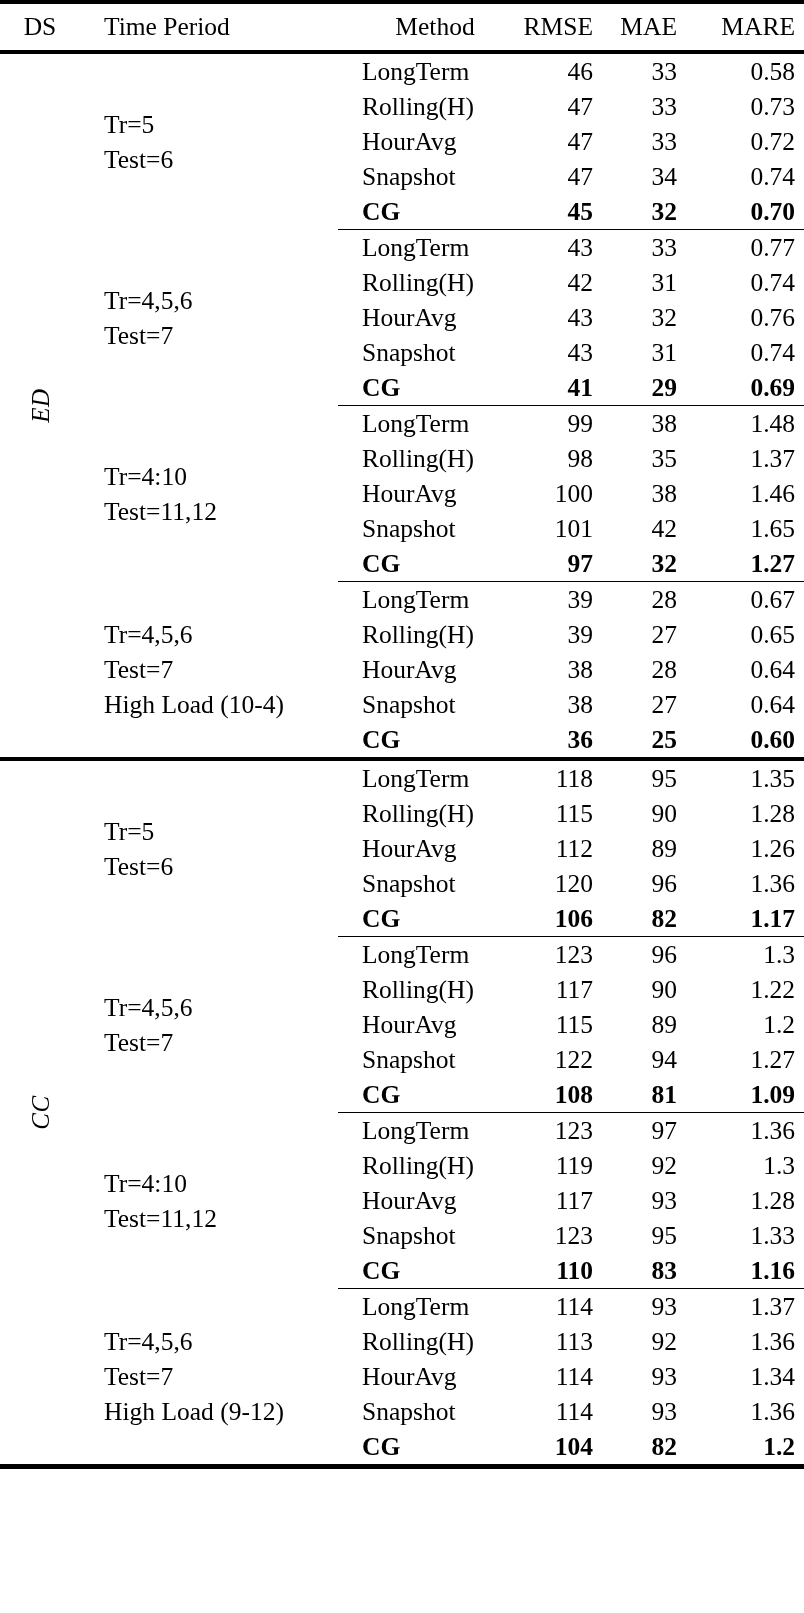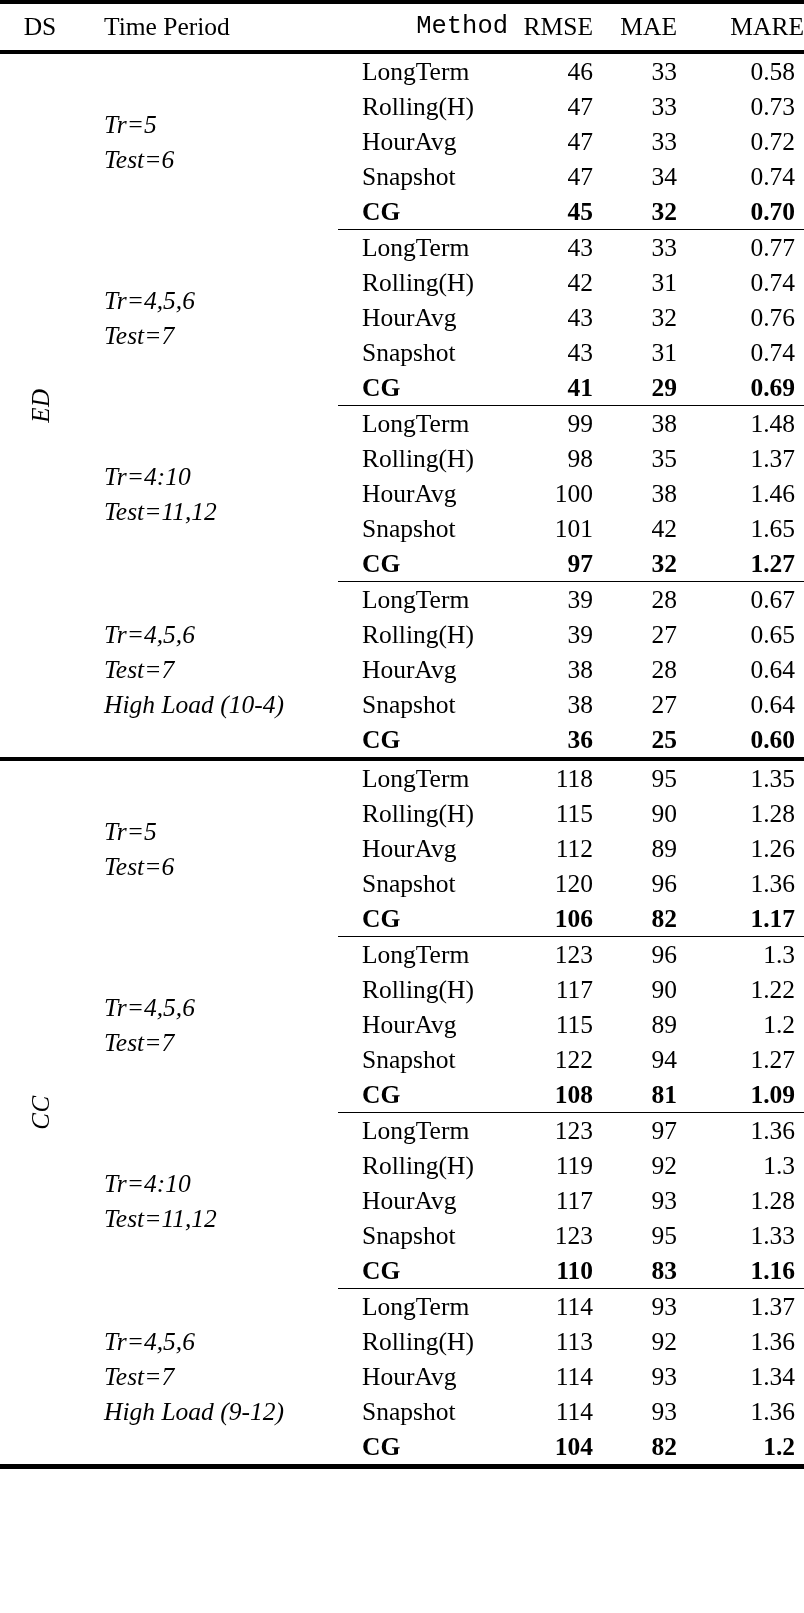--- a/index.html
+++ b/index.html
@@ -54,23 +54,23 @@
 
   
   thead th {
     font-weight: normal;
     padding: 5px 0 6px 0;
     vertical-align: middle;
     white-space: nowrap;
   }
   th.h-ds     { text-align: center; }
   th.h-tp     { text-align: left;  padding-left: 24px; }
-  th.h-method { text-align: right;  padding-left: 24px; font-family: Liberation Mono, monospace; }
+  th.h-method { text-align: center;  padding-left: 24px; }
   th.h-num    { text-align: right; padding-right: 9px; }
-  th.h-mare   { text-align: right; }
+  th.h-mare   { text-align: right; padding-right: 9px; }
 
   
   td {
     padding: 0;
     vertical-align: middle;
     white-space: nowrap;
   }
   td.ds-cell {
     width: 80px;
     text-align: center;
@@ -83,21 +83,20 @@
     font-style: italic;
     font-size: 25px;
     letter-spacing: 0.5px;
     white-space: nowrap;
   }
   td.tp-cell {
     text-align: left;
     padding-left: 24px;
     vertical-align: middle;
     line-height: 35px;
-    font-style: italic;
   }
   .tp-line { display: block; }
   td.method-cell {
     text-align: left;
     padding-left: 24px;
     height: 35px;
   }
   td.num-cell {
     text-align: right;
     padding-right: 9px;

